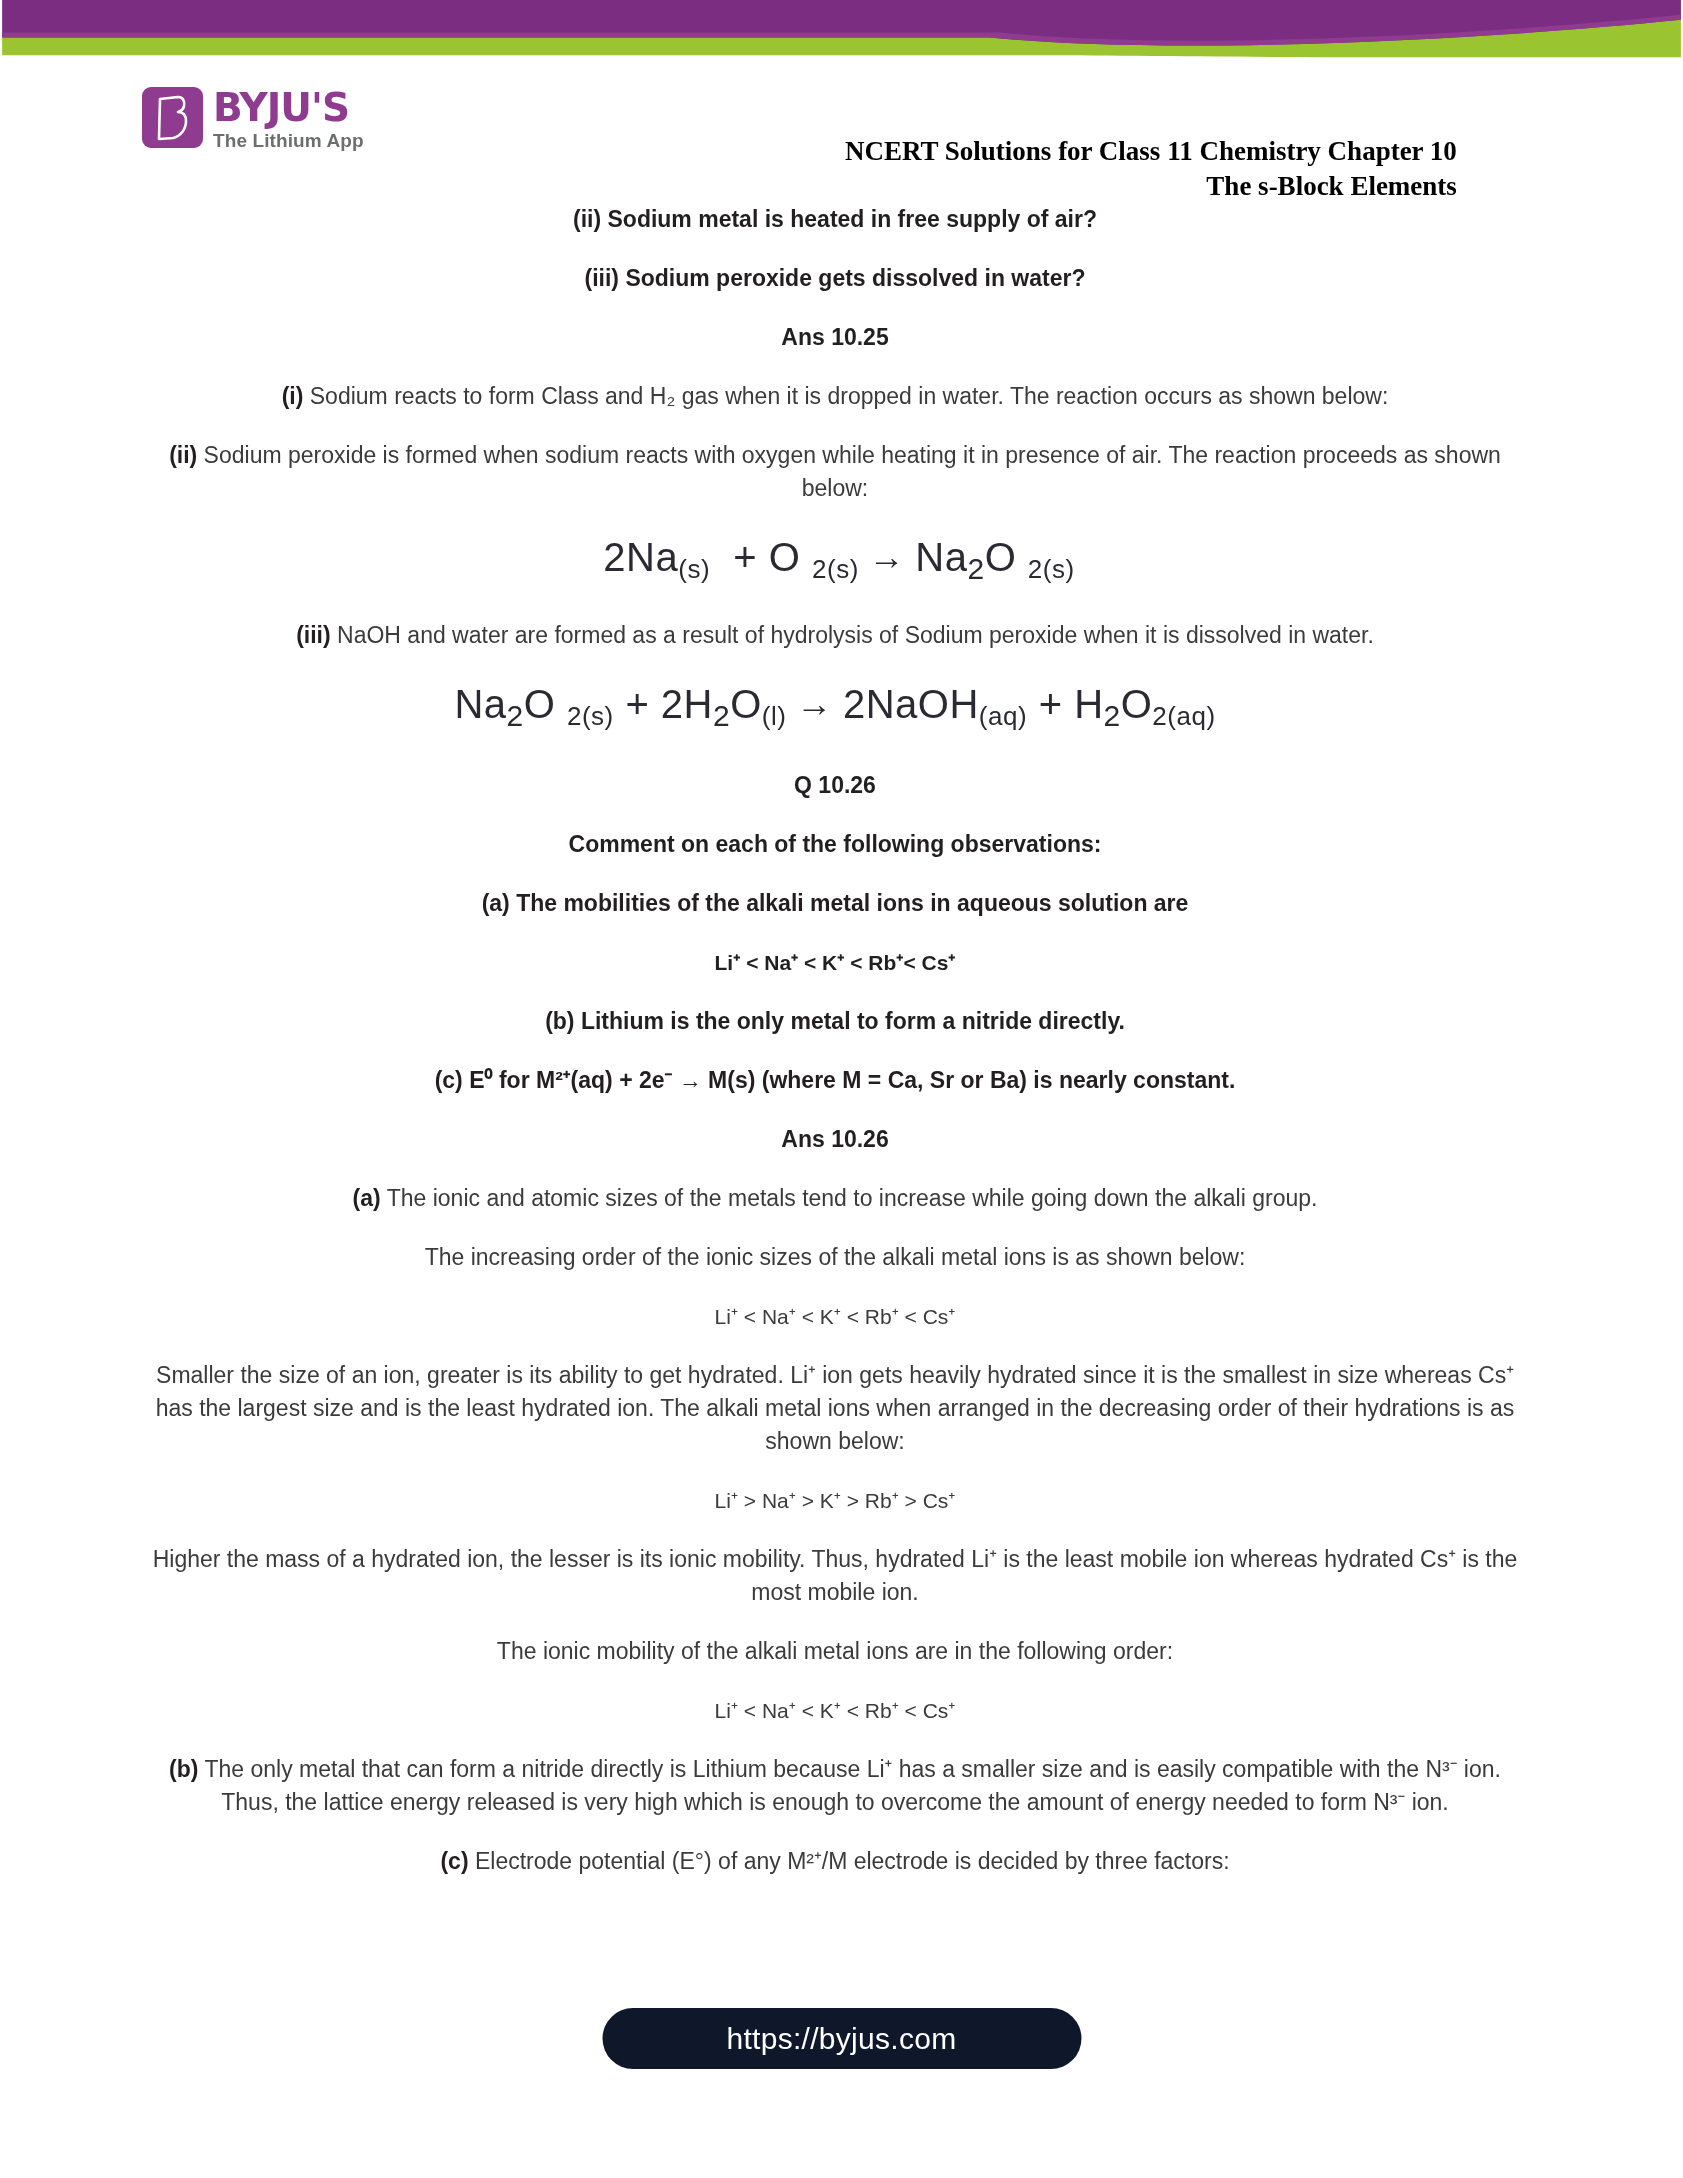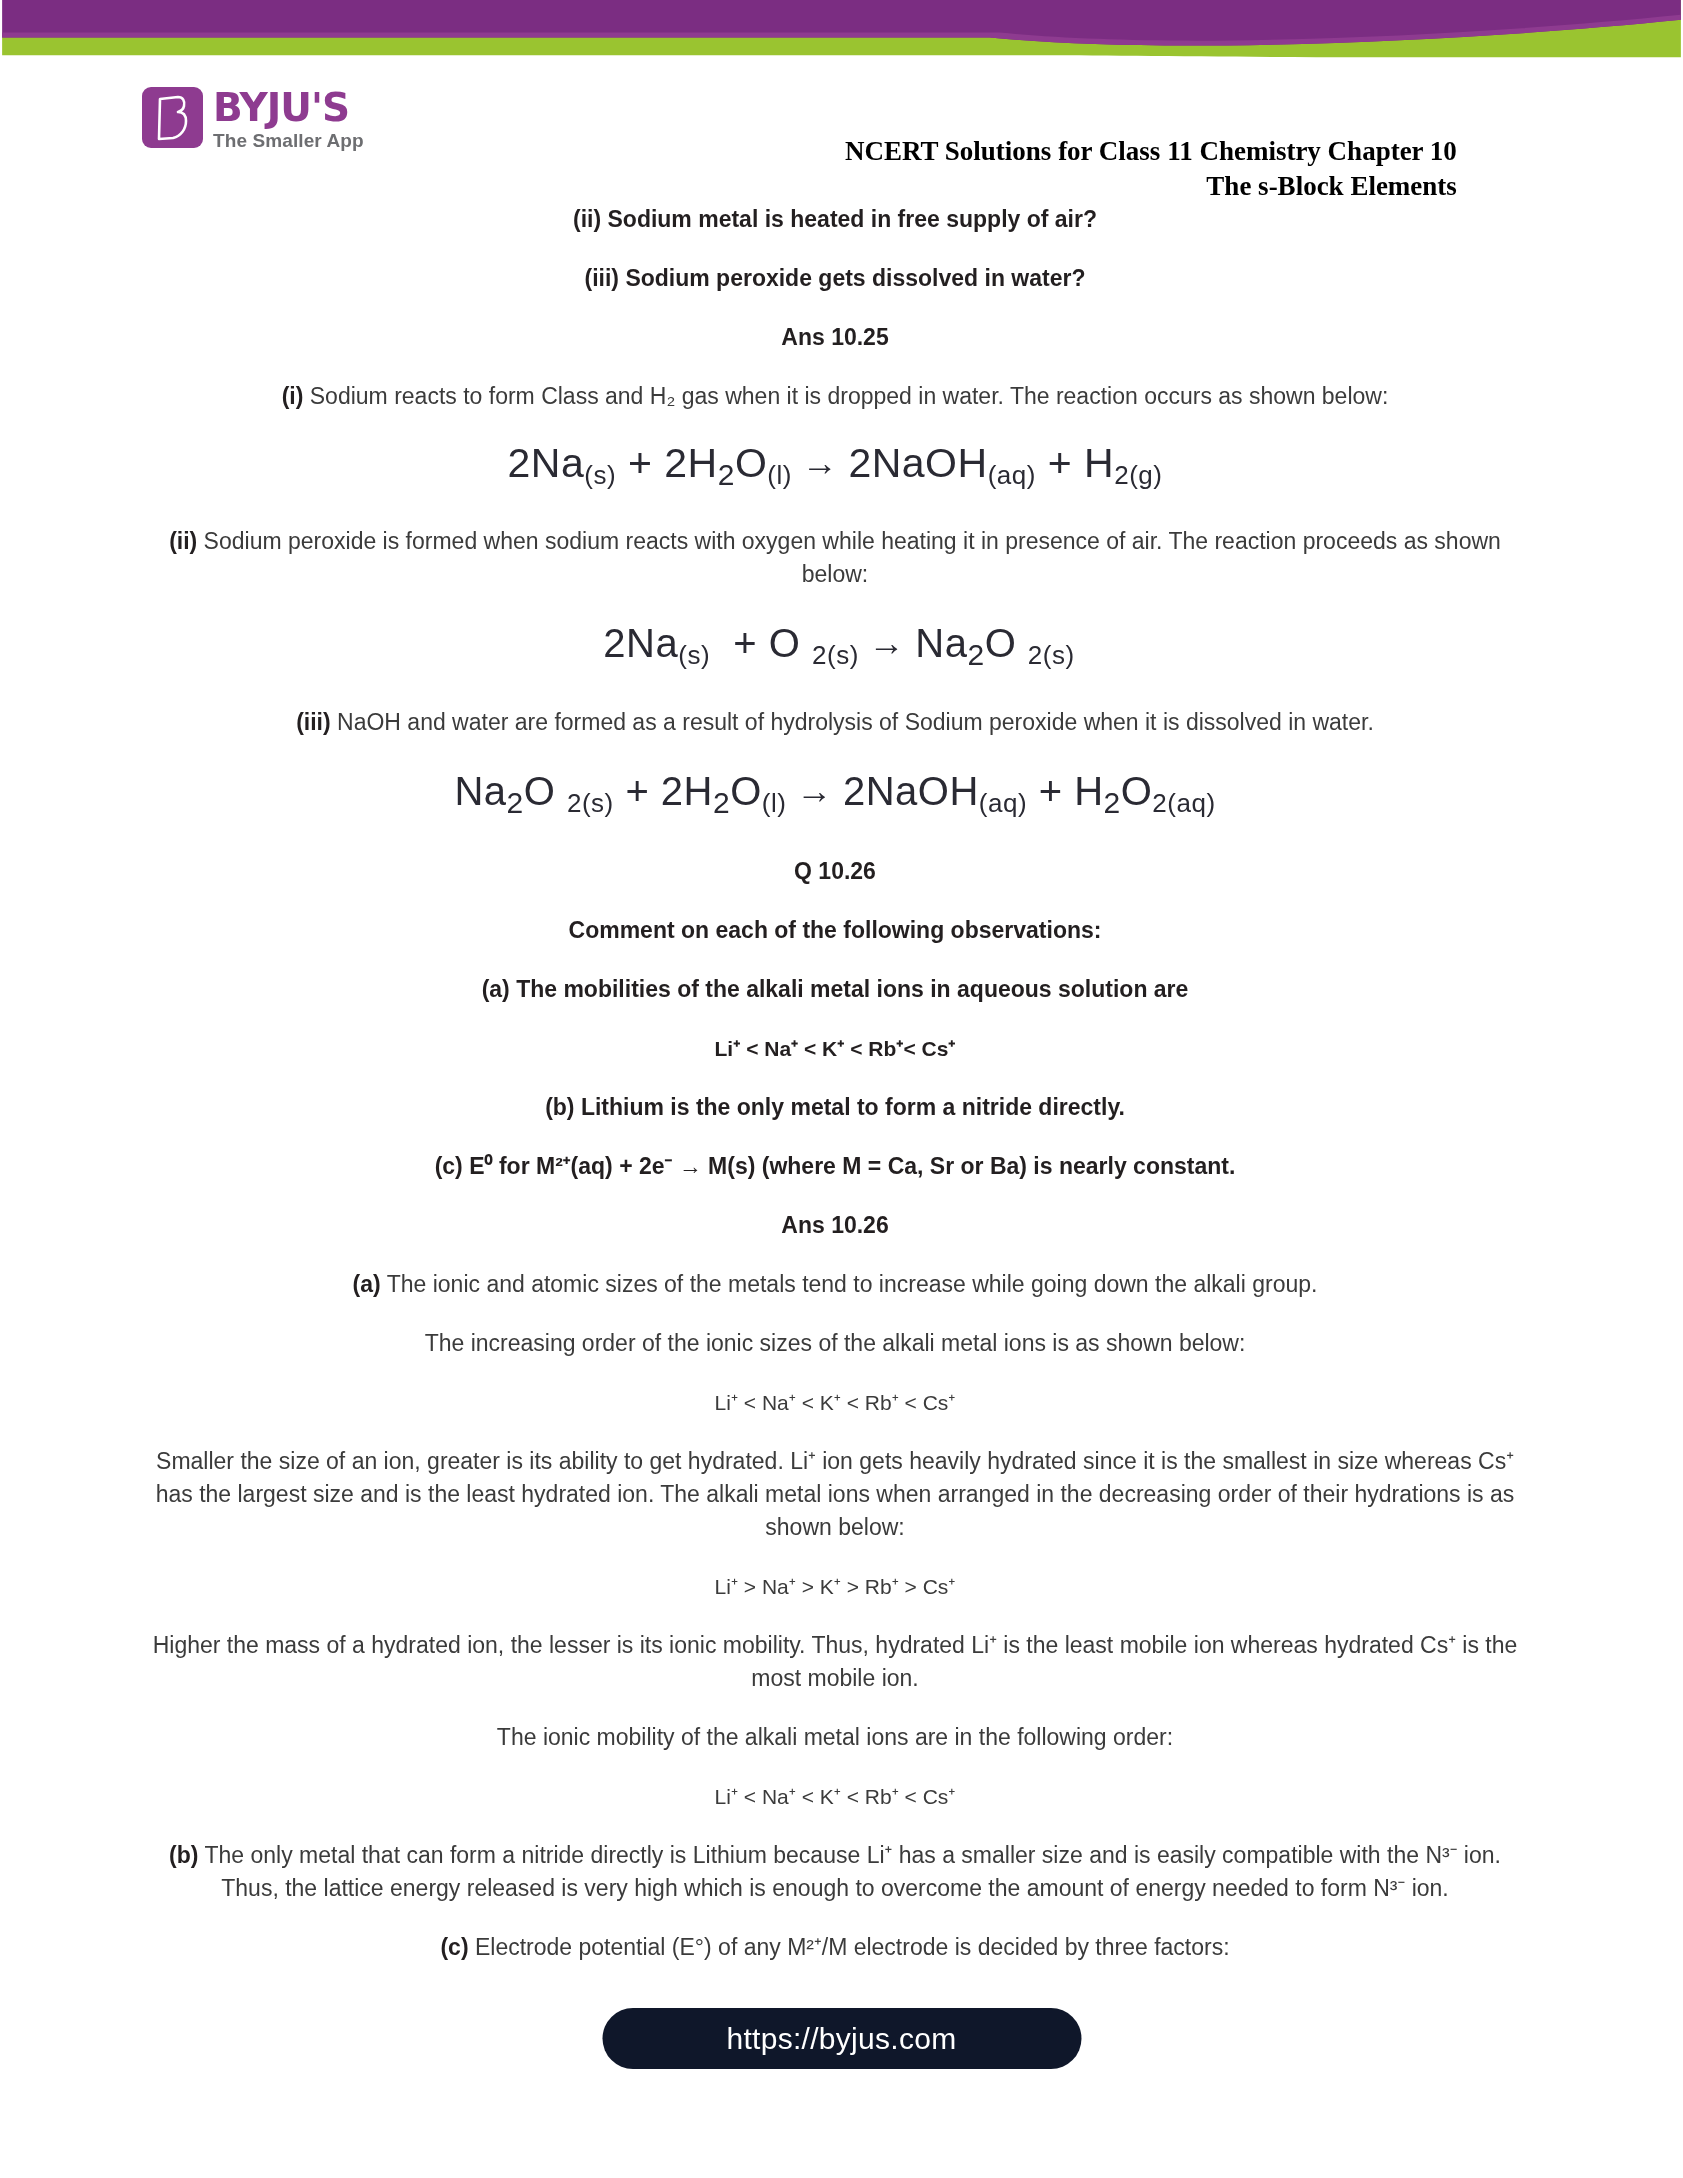--- a/index.html
+++ b/index.html
@@ -198,44 +198,41 @@
   <div class="masthead">
 
     <div class="logo">
       <div class="logo-mark">
         <svg class="b-glyph" viewBox="0 0 38 46" xmlns="http://www.w3.org/2000/svg">
           <path d="M6,4 L24,2 C29,2 31,6 30,11 C29.5,14 27,16 24,17 C29,17 32,20 32,26 C32,34 27,41 19,43 L5,44 Z" fill="none" stroke="#ffffff" stroke-width="2.6" stroke-linejoin="round"></path>
         </svg>
       </div>
       <div class="logo-text">
         <span class="logo-word">BYJU'S</span>
-        <span class="logo-tag">The Smaller App</span>
+        <span class="logo-tag">The Lithium App</span>
       </div>
     </div>
 
     <div class="doc-title">
       <span>NCERT Solutions for Class 11 Chemistry Chapter 10</span>
       <span class="line2">The s-Block Elements</span>
     </div>
 
   </div>
 
   <div class="content">
 
     <p class="para bold">(ii) Sodium metal is heated in free supply of air?</p>
 
     <p class="para bold">(iii) Sodium peroxide gets dissolved in water?</p>
 
     <p class="para bold">Ans 10.25</p>
 
     <p class="para"><span class="b">(i)</span><span> Sodium reacts to form Class and H₂ gas when it is dropped in water. The reaction occurs as shown below:</span></p>
 
-    <div class="equation eq-1" title="2Na(s) + 2H2O(l) → 2NaOH(aq) + H2(g)">
-      2Na<span class="sb">(s)</span> + 2H<span class="sb2">2</span>O<span class="sb">(l)</span><span class="arrow">→</span>2NaOH<span class="sb">(aq)</span> + H<span class="sb">2(g)</span>
-    </div>
 
     <p class="para"><span class="b">(ii)</span><span> Sodium peroxide is formed when sodium reacts with oxygen while heating it in presence of air. The reaction proceeds as shown below:</span></p>
 
     <div class="equation eq-2" title="2Na(s) + O 2(s) → Na2O 2(s)">
       2Na<span class="sb">(s)</span> &nbsp;+ O <span class="sb">2(s)</span><span class="arrow">→</span>Na<span class="sb2">2</span>O <span class="sb">2(s)</span>
     </div>
 
     <p class="para"><span class="b">(iii)</span><span> NaOH and water are formed as a result of hydrolysis of Sodium peroxide when it is dissolved in water.</span></p>
 
     <div class="equation eq-3" title="Na2O 2(s) + 2H2O(l) → 2NaOH(aq) + H2O2(aq)">

